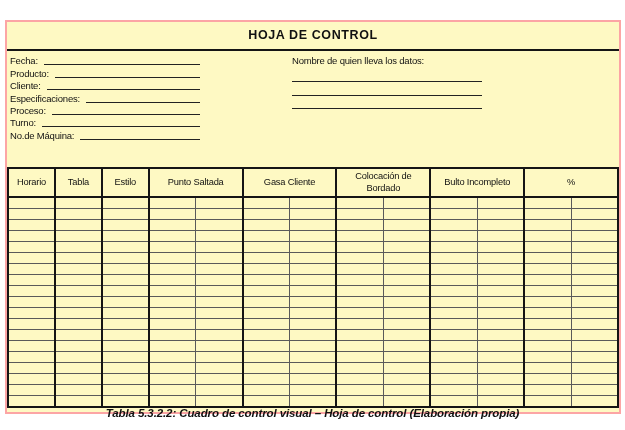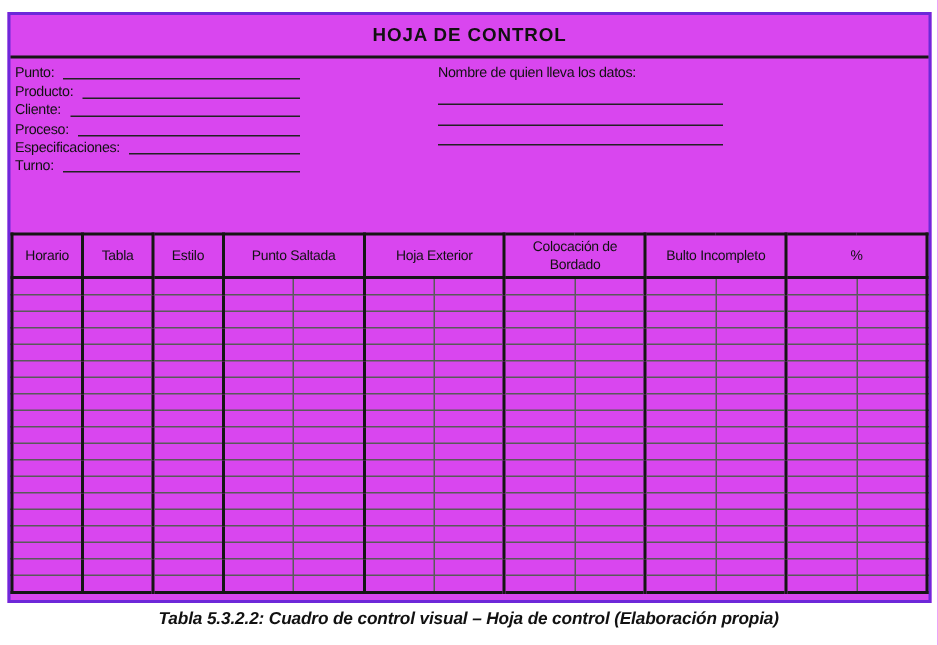--- a/index.html
+++ b/index.html
@@ -5,24 +5,24 @@
   html, body { margin: 0; padding: 0; }
   body {
     width: 625px; height: 430px;
     position: relative;
     background: #ffffff;
     font-family: "Liberation Sans", sans-serif;
     color: #111;
     overflow: hidden;
   }
   .frame {
-    position: absolute; left: 5px; top: 8px;
+    position: absolute; left: 5px; top: 20px;
     width: 612px; height: 390px;
-    border: 2px solid #6d28d9;
-    background: #d946ef;
+    border: 2px solid #fca5a5;
+    background: #fef9c3;
   }
   .title-bar {
     height: 27px; line-height: 27px;
     border-bottom: 2px solid #151515;
     text-align: center;
     font-weight: bold;
     font-size: 12.5px;
     letter-spacing: 0.6px;
   }
   .info { position: relative; height: 116px; }
@@ -77,41 +77,45 @@
 </style>
 </head>
 <body>
 
 <div class="frame">
   <div class="title-bar">HOJA DE CONTROL</div>
 
   <div class="info">
     <div class="info-left" id="info-left">
         <div class="ifield">
-          <span class="ilabel">Punto:</span>
+          <span class="ilabel">Fecha:</span>
           <span class="iline"></span>
         </div>
         <div class="ifield">
           <span class="ilabel">Producto:</span>
           <span class="iline"></span>
         </div>
         <div class="ifield">
           <span class="ilabel">Cliente:</span>
           <span class="iline"></span>
         </div>
         <div class="ifield">
+          <span class="ilabel">Especificaciones:</span>
+          <span class="iline"></span>
+        </div>
+        <div class="ifield">
           <span class="ilabel">Proceso:</span>
           <span class="iline"></span>
         </div>
         <div class="ifield">
-          <span class="ilabel">Especificaciones:</span>
-          <span class="iline"></span>
-        </div>
-        <div class="ifield">
           <span class="ilabel">Turno:</span>
+          <span class="iline"></span>
+        </div>
+        <div class="ifield">
+          <span class="ilabel">No.de Máquina:</span>
           <span class="iline"></span>
         </div>
       </div>
     <div class="info-right">
       <div class="nr-label">Nombre de quien lleva los datos:</div>
       <div class="uline u1"></div>
       <div class="uline u2"></div>
       <div class="uline u3"></div>
     </div>
   </div>
@@ -131,21 +135,21 @@
         <col>
         <col>
         <col>
       </colgroup>
     <thead id="thead">
         <tr>
           <th colspan="1">Horario</th>
           <th colspan="1">Tabla</th>
           <th colspan="1">Estilo</th>
           <th colspan="2">Punto Saltada</th>
-          <th colspan="2">Hoja Exterior</th>
+          <th colspan="2">Gasa Cliente</th>
           <th colspan="2">Colocación de Bordado</th>
           <th colspan="2">Bulto Incompleto</th>
           <th colspan="2">%</th>
         </tr>
       </thead>
     <tbody id="tbody">
         <tr>
           <td></td>
           <td class="mj"></td>
           <td class="mj"></td>

